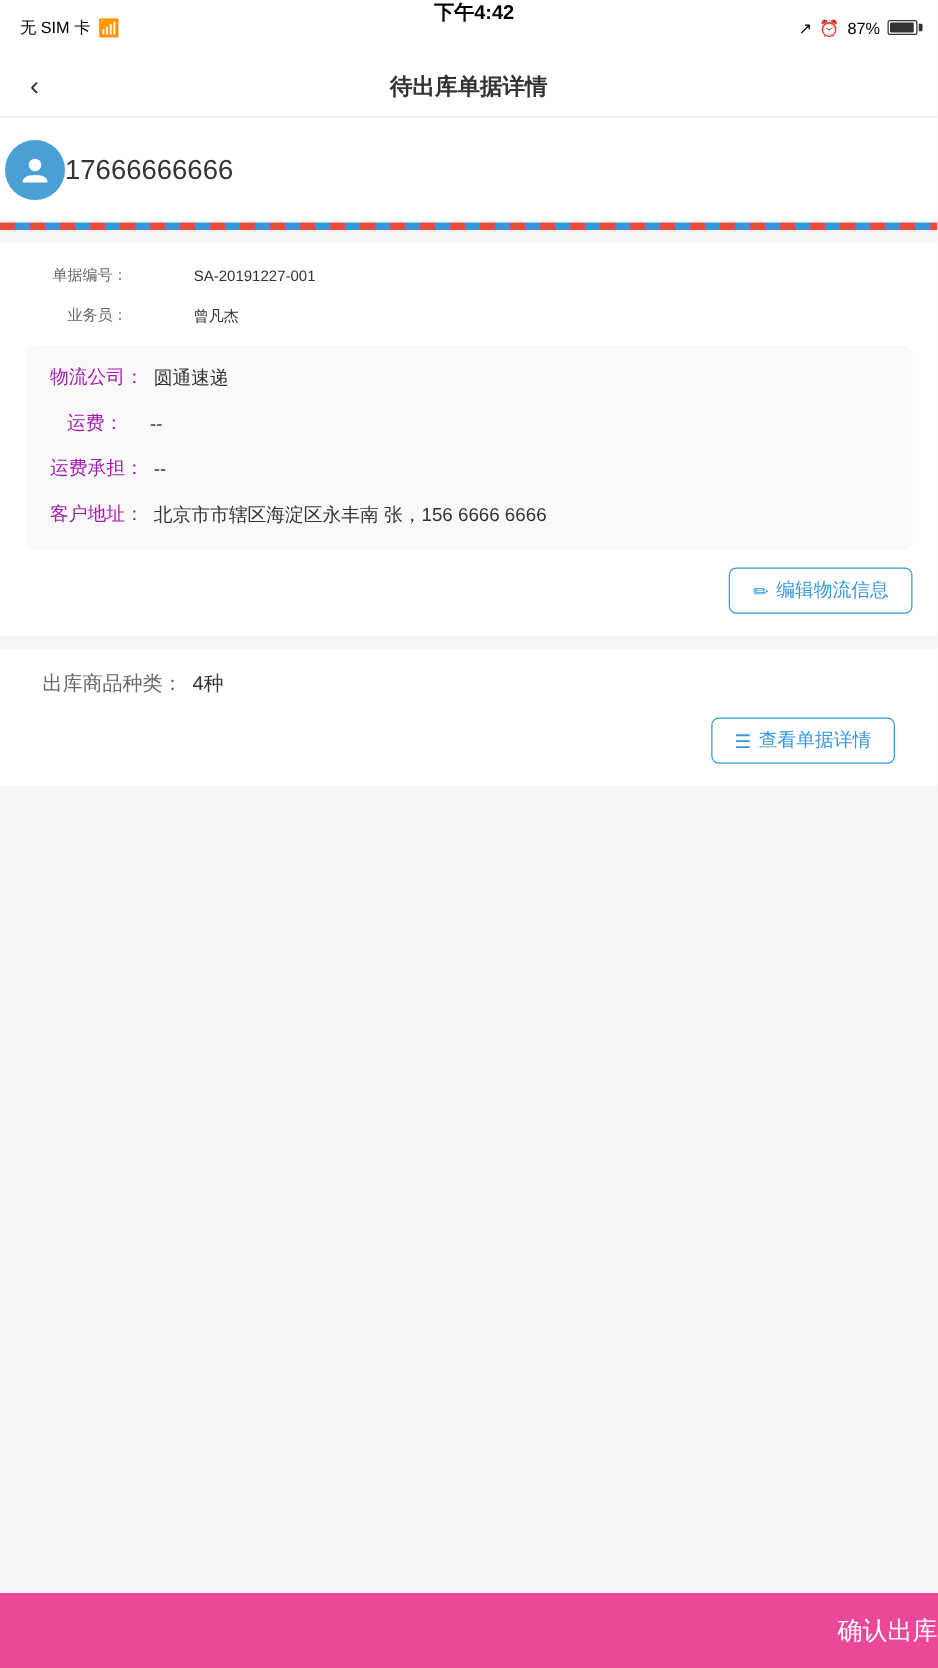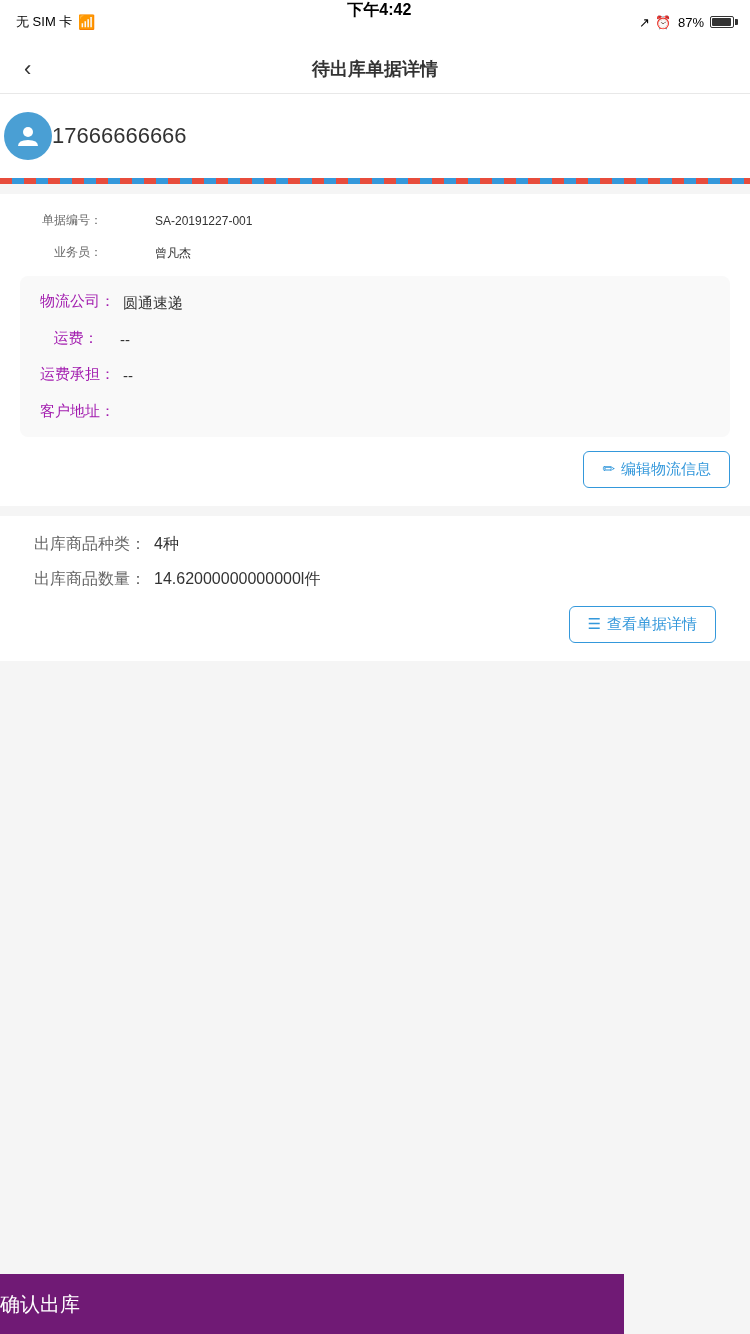--- a/index.html
+++ b/index.html
@@ -248,26 +248,26 @@
     .bottom-space {
       height: 160px;
       background: #f5f5f5;
     }
 
     
     .confirm-bar {
       position: fixed;
       bottom: 0;
       left: 0;
-      width: 624px;
-      background: #701a75;
+      width: 750px;
+      background: #ec4899;
       height: 60px;
       display: flex;
       align-items: center;
-      justify-content: flex-start;
+      justify-content: flex-end;
       cursor: pointer;
     }
     .confirm-btn-text {
       color: #fff;
       font-size: 20px;
       font-weight: 500;
     }
   </style>
 </head>
 <body>
@@ -323,40 +323,37 @@
     <div class="logistics-row">
       <span class="logistics-label">运费：</span>
       <span class="logistics-value">--</span>
     </div>
     <div class="logistics-row">
       <span class="logistics-label">运费承担：</span>
       <span class="logistics-value">--</span>
     </div>
     <div class="logistics-row">
       <span class="logistics-label">客户地址：</span>
+      <span class="logistics-value">北京市市辖区海淀区永丰南  张，156 6666 6666</span>
     </div>
   </div>
 
   <div class="edit-btn-row">
     <button class="edit-btn">
       <span class="edit-btn-icon">✏</span>
       <span>编辑物流信息</span>
     </button>
   </div>
 </div>
 
 <div class="goods-section">
   <div class="goods-row">
     <span class="goods-label">出库商品种类：</span>
     <span class="goods-value">4种</span>
   </div>
-  <div class="goods-row">
-    <span class="goods-label">出库商品数量：</span>
-    <span class="goods-value">14.62000000000000l件</span>
-  </div>
 
   <div class="view-btn-row">
     <button class="view-btn">
       <span>☰</span>
       <span>查看单据详情</span>
     </button>
   </div>
 </div>
 
 <div class="bottom-space"></div>

